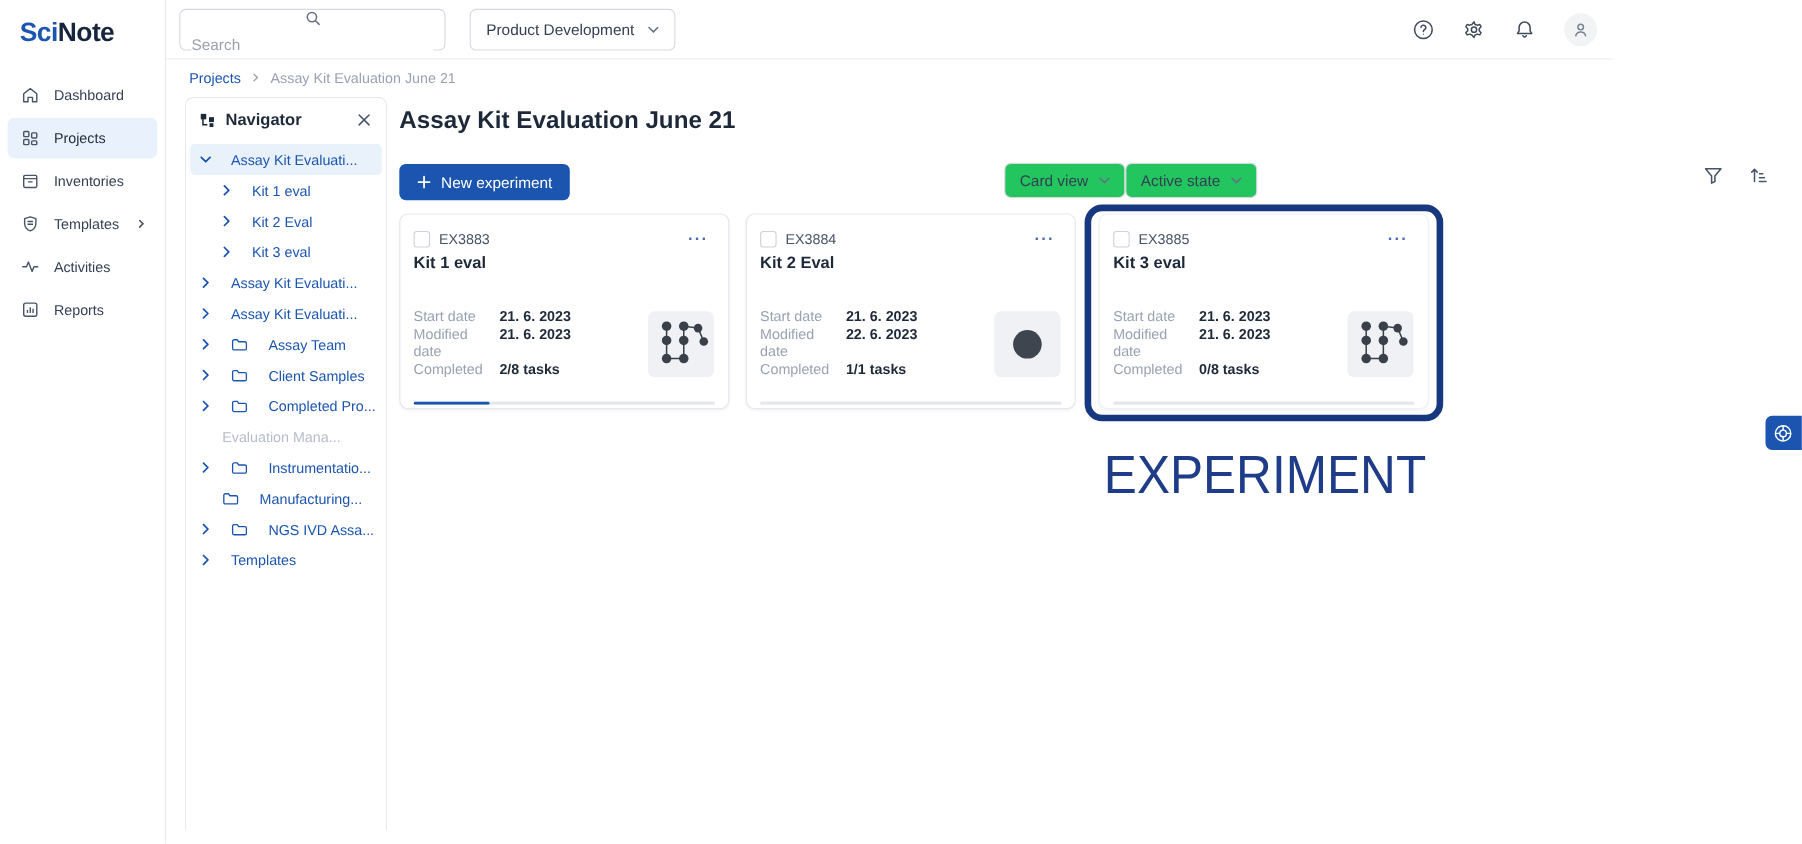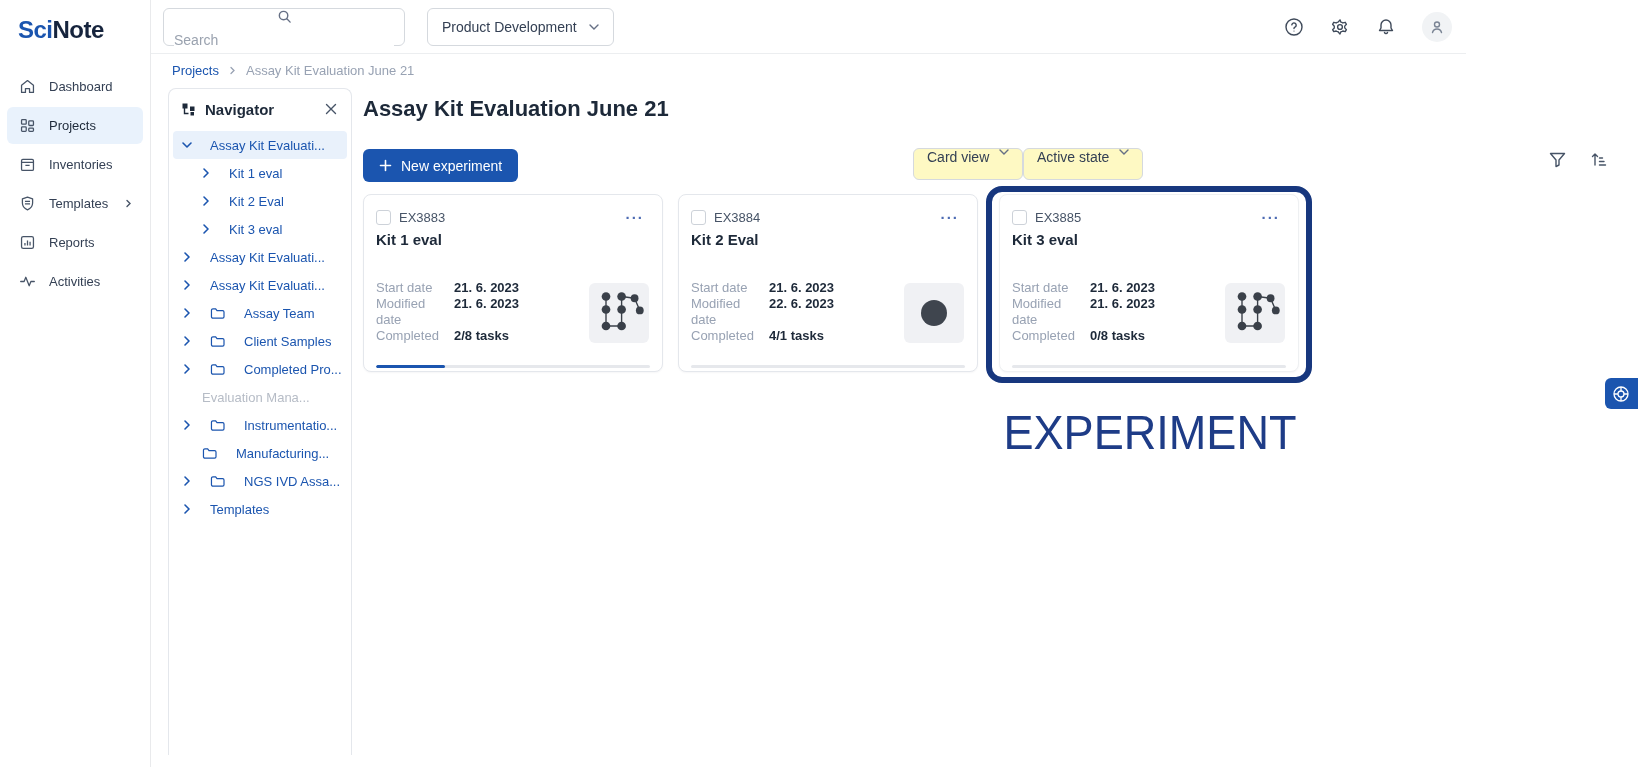--- a/index.html
+++ b/index.html
@@ -69,21 +69,21 @@
 
   
   .page-title { position:absolute; left:363px; top:96px; font-size:22px; font-weight:bold;
     color:#1d2939; }
   .btn-new { position:absolute; left:363px; top:149px; height:33px; padding:0 16px;
     background:#1b55af; color:#fff; border:none; border-radius:6px; font-size:14px;
     display:flex; align-items:center; gap:9px; cursor:pointer;
     font-family:"Liberation Sans", sans-serif; }
   .btn-new svg { width:13px; height:13px; stroke:#fff; }
   .select-sm { position:absolute; top:148px; height:32px; border:1px solid #d5d9de;
-    border-radius:6px; background:#fef9c3; display:flex; gap:10px;
+    border-radius:6px; background:#22c55e; display:flex; align-items:center; gap:10px;
     padding:0 13px; font-size:14px; color:#344054; cursor:pointer; }
   .sel-view { left:913px; } .sel-state { left:1023px; }
   .chev-dn { width:10px; height:6px; }
   .hdr-icons { position:absolute; top:150px; left:1548px; display:flex; gap:22px; }
   .hdr-icons .hico { width:19px; height:19px; cursor:pointer; }
   .hdr-icons svg { width:19px; height:19px; stroke:#475467; }
 
   
   .card { position:absolute; top:194px; width:300px; height:178px; background:#fff;
     border:1px solid #e4e7ec; border-radius:8px; box-shadow:0 1px 2px rgba(16,24,40,.04); }
@@ -154,30 +154,30 @@
             <path d="M10 2.5 16 4.5v5c0 4-2.7 6.7-6 8-3.3-1.3-6-4-6-8v-5z" stroke-linejoin="round"></path>
             <path d="M7 7.5h6M7 10.5h6"></path>
           </svg>
         <span>Templates</span>
         <svg class="sub-arrow" viewBox="0 0 9 9" fill="none" stroke="#475467" stroke-width="1.4">
             <path d="M3 1.5 6 4.5 3 7.5" stroke-linecap="round"></path>
           </svg>
       </div>
       <div class="side-item">
         <svg viewBox="0 0 20 20" fill="none" stroke-width="1.5">
+            <path d="M2 10h4l2-5 4 10 2-5h4" stroke-linecap="round" stroke-linejoin="round"></path>
+          </svg>
+        <span>Activities</span>
+      </div>
+      <div class="side-item">
+        <svg viewBox="0 0 20 20" fill="none" stroke-width="1.5">
             <rect x="3" y="3" width="14" height="14" rx="2"></rect>
             <path d="M7 13.5v-3M10 13.5v-6M13 13.5v-4.5"></path>
           </svg>
         <span>Reports</span>
-      </div>
-      <div class="side-item">
-        <svg viewBox="0 0 20 20" fill="none" stroke-width="1.5">
-            <path d="M2 10h4l2-5 4 10 2-5h4" stroke-linecap="round" stroke-linejoin="round"></path>
-          </svg>
-        <span>Activities</span>
       </div>
     </div>
   </div>
 
   <div class="topbar">
     <div class="search-box">
       <svg viewBox="0 0 16 16" fill="none" stroke-width="1.5">
           <circle cx="7" cy="7" r="4.5"></circle>
           <path d="M10.5 10.5 14 14" stroke-linecap="round"></path>
         </svg>
@@ -425,21 +425,21 @@
       <div class="meta-row">
           <span class="meta-label">Start date</span>
           <span class="meta-value">21. 6. 2023</span>
         </div>
       <div class="meta-row">
           <span class="meta-label">Modified date</span>
           <span class="meta-value">22. 6. 2023</span>
         </div>
       <div class="meta-row">
           <span class="meta-label">Completed</span>
-          <span class="meta-value">4/1 tasks</span>
+          <span class="meta-value">1/1 tasks</span>
         </div>
     </div>
     <div class="thumb">
       <svg width="52" height="52" viewBox="0 0 60 60">
           <circle cx="30" cy="30" r="15" fill="#3f454e"></circle>
         </svg>
     </div>
     <div class="progress">
         <div class="fill fill-0"></div>
       </div>

